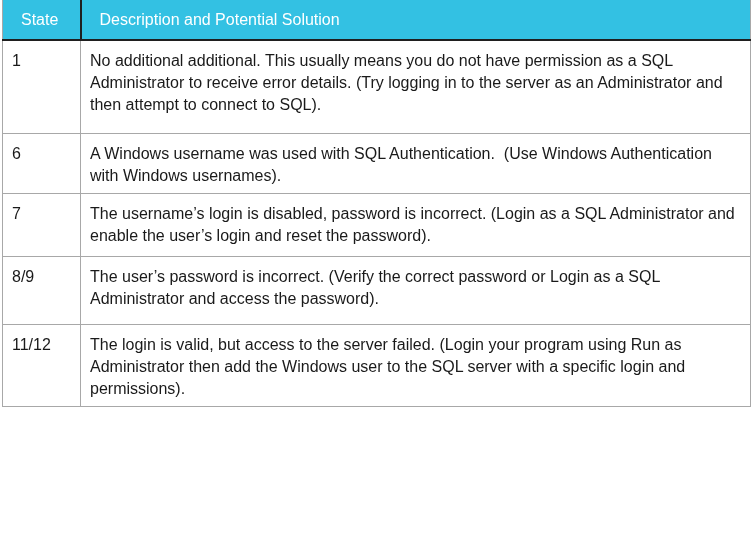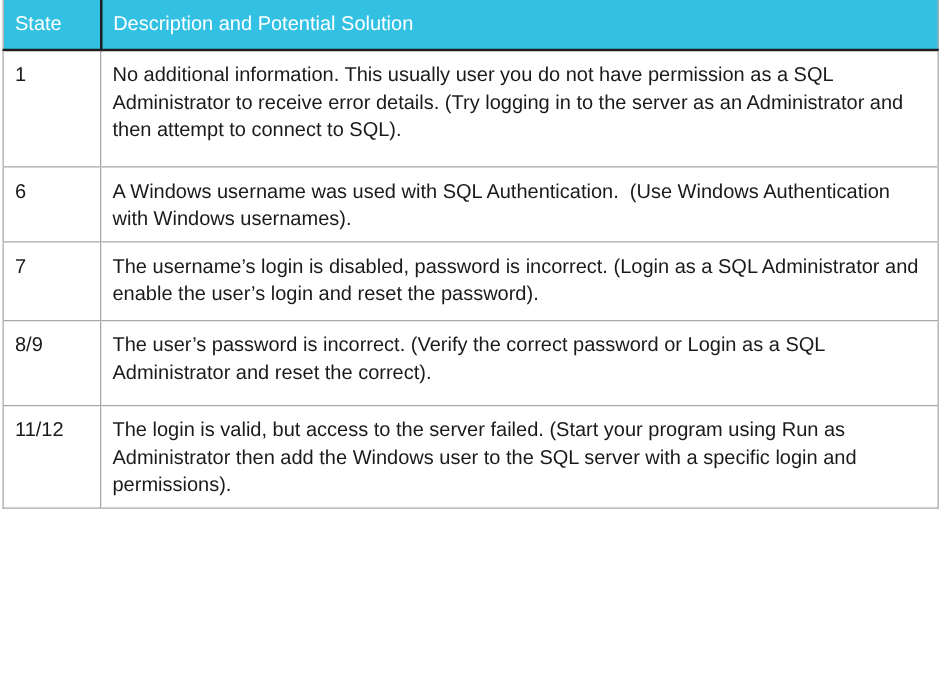--- a/index.html
+++ b/index.html
@@ -26,21 +26,21 @@
     color: #1a1a1a;
   }
   col.col-state { width: 78px; }
   thead tr { height: 40px; }
   thead th {
     background: #33c1e3;
     color: #ffffff;
     font-weight: normal;
     text-align: left;
     vertical-align: middle;
-    padding: 0 8px 0 9px;
+    padding: 0 8px 0 18px;
     border-bottom: 2px solid #1f1f1f;
     font-size: 16px;
   }
   thead th.state-hd { border-right: 2px solid #1f1f1f; }
   tbody td {
     vertical-align: top;
     padding: 9px 12px 6px 9px;
     border-top: 1px solid #a8a8a8;
     line-height: 22px;
     background: #ffffff;
@@ -66,39 +66,39 @@
     </colgroup>
     <thead>
       <tr>
         <th class="state-hd">State</th>
         <th class="desc-hd">Description and Potential Solution</th>
       </tr>
     </thead>
     <tbody id="table-body">
   <tr>
     <td class="state-cell">1</td>
-    <td class="desc-cell">No additional information. This usually user you do not have permission as a SQL Administrator to receive error details. (Try logging in to the server as an Administrator and then attempt to connect to SQL).</td>
+    <td class="desc-cell">No additional additional. This usually means you do not have permission as a SQL Administrator to receive error details. (Try logging in to the server as an Administrator and then attempt to connect to SQL).</td>
   </tr>
 
 
   <tr>
     <td class="state-cell">6</td>
     <td class="desc-cell">A Windows username was used with SQL Authentication.&nbsp; (Use Windows Authentication with Windows usernames).</td>
   </tr>
 
   <tr>
     <td class="state-cell">7</td>
     <td class="desc-cell">The username’s login is disabled, password is incorrect. (Login as a SQL Administrator and enable the user’s login and reset the password).</td>
   </tr>
 
   <tr>
     <td class="state-cell">8/9</td>
-    <td class="desc-cell">The user’s password is incorrect. (Verify the correct password or Login as a SQL Administrator and reset the correct).</td>
+    <td class="desc-cell">The user’s password is incorrect. (Verify the correct password or Login as a SQL Administrator and access the password).</td>
   </tr>
 
   <tr>
     <td class="state-cell">11/12</td>
-    <td class="desc-cell">The login is valid, but access to the server failed. (Start your program using Run as Administrator then add the Windows user to the SQL server with a specific login and permissions).</td>
+    <td class="desc-cell">The login is valid, but access to the server failed. (Login your program using Run as Administrator then add the Windows user to the SQL server with a specific login and permissions).</td>
   </tr>
 
 </tbody>
   </table>
 </div>
 
 </body></html>

